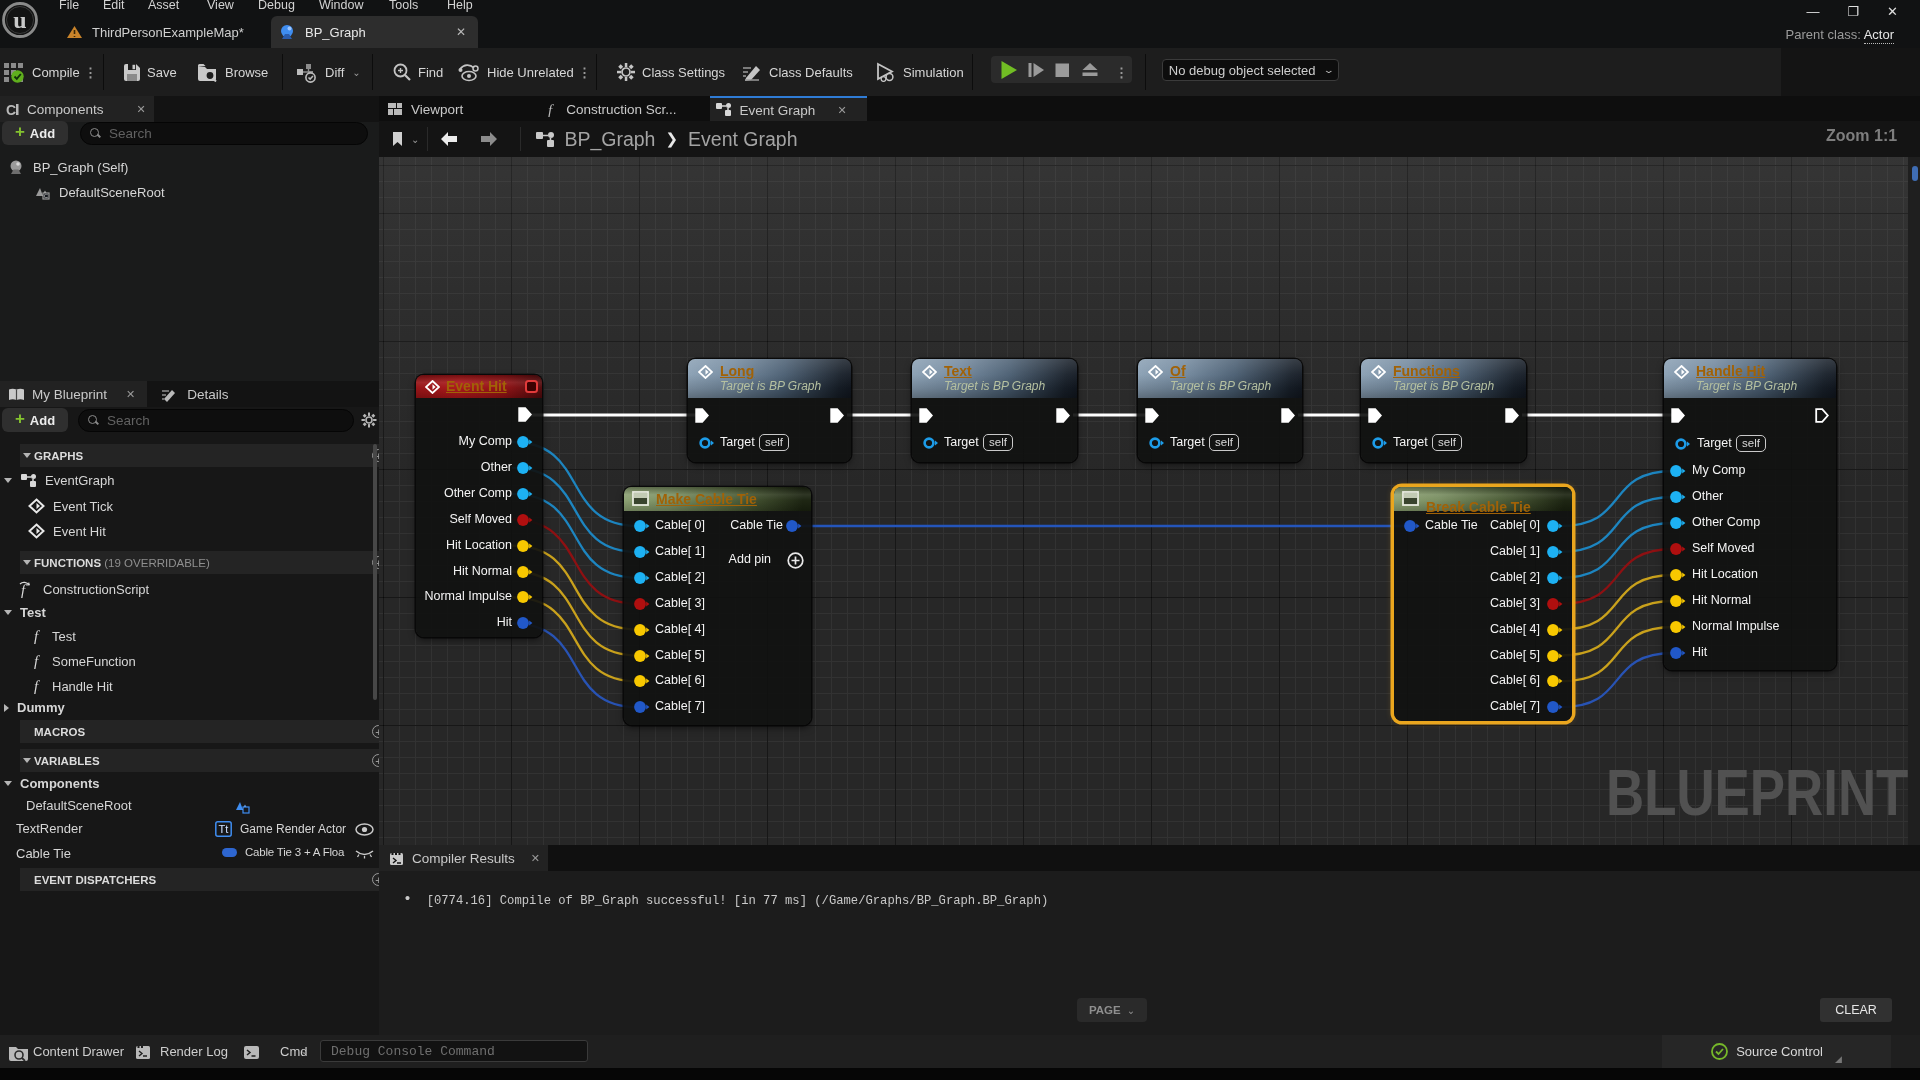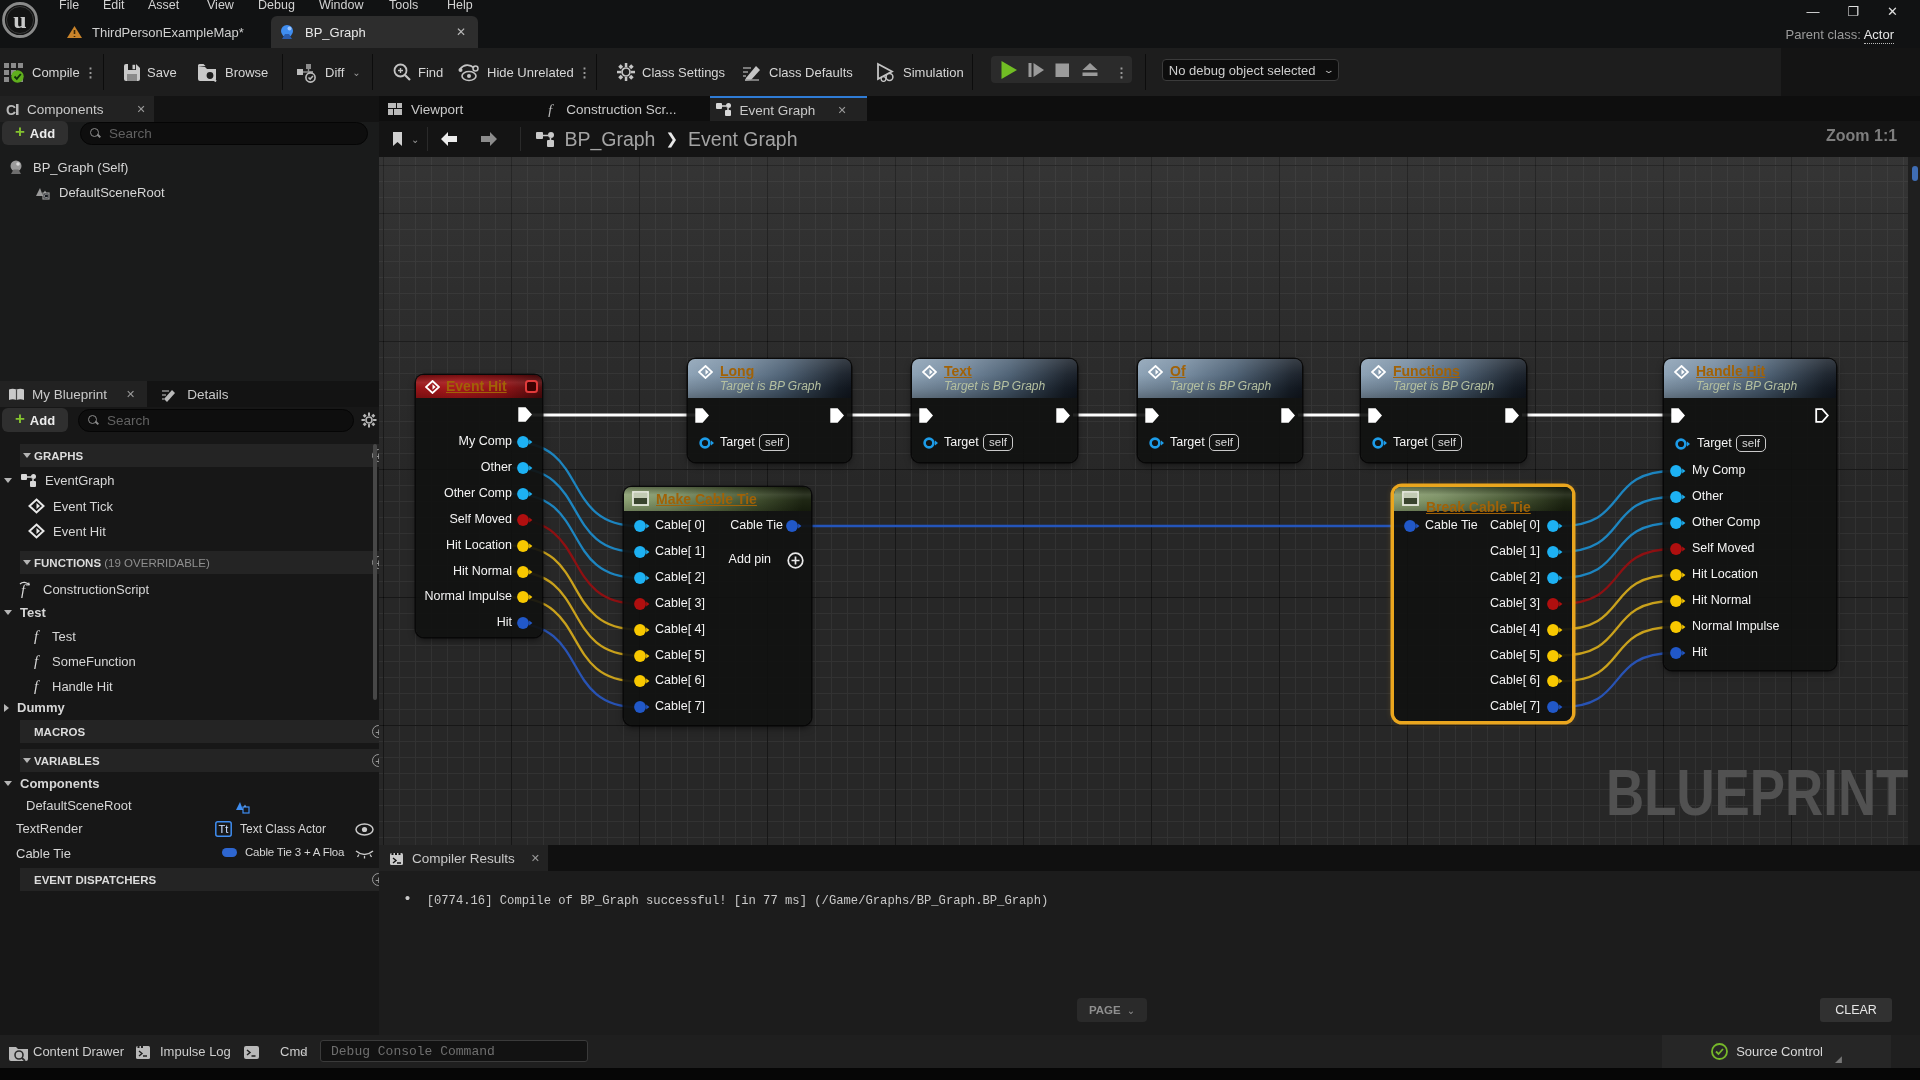--- a/index.html
+++ b/index.html
@@ -302,21 +302,21 @@
       <path d="M9 12 L12 6.5 L15 12 Z" fill="#7ab3f5"></path>
       <rect x="10" y="9" width="6" height="6" fill="#14171c" stroke="#3f8df0" stroke-width="1.2"></rect>
     </svg>
   </div>
 <div class="row" style="left:16px;top:821px">TextRender</div>
 <div class="row" style="left:215px;top:821px">
     <svg width="17" height="16">
       <rect x="0.8" y="0.8" width="15.4" height="14.4" rx="2" fill="none" stroke="#3f8df0" stroke-width="1.5"></rect>
       <text x="8.5" y="12" font-size="11" text-anchor="middle" fill="#cfe2ff">Tt</text>
     </svg>
-    <span style="margin-left:0px;font-size:12px">Text Class Actor</span>
+    <span style="margin-left:0px;font-size:12px">Game Render Actor</span>
   </div>
 <svg class="abs" style="left:355px;top:823px" width="19" height="13">
     <ellipse cx="9.5" cy="6.5" rx="8.5" ry="5.5" fill="none" stroke="#c9c9c9" stroke-width="1.5"></ellipse>
     <circle cx="9.5" cy="6.5" r="2.6" fill="#c9c9c9"></circle>
   </svg>
 <div class="row" style="left:16px;top:846px">Cable Tie</div>
 <div class="row" style="left:222px;top:846px">
     <svg width="15" height="9">
       <rect x="0" y="0" width="15" height="9" rx="4.5" fill="#2e66d0"></rect>
     </svg>
@@ -739,21 +739,21 @@
       <circle cx="11" cy="12" r="4" fill="none" stroke="#2a2a2a" stroke-width="1.6"></circle>
       <path d="M14 15 L17 18" stroke="#2a2a2a" stroke-width="1.8"></path>
     </svg>
   <span class="abs" style="left:33px;top:9px">Content Drawer</span>
   <svg class="abs" style="left:135px;top:9px" width="16" height="16">
       <rect x="1" y="2" width="14" height="13" rx="1.5" fill="#b9b9b9"></rect>
       <rect x="2.5" y="2" width="2" height="2" fill="#1f1f1f"></rect>
       <rect x="6" y="2" width="2" height="2" fill="#1f1f1f"></rect>
       <path d="M4 7 l3 2.5 -3 2.5 M8 12 h4" stroke="#1f1f1f" stroke-width="1.4" fill="none"></path>
     </svg>
-  <span class="abs" style="left:160px;top:9px">Impulse Log</span>
+  <span class="abs" style="left:160px;top:9px">Render Log</span>
   <svg class="abs" style="left:243px;top:10px" width="17" height="15">
       <rect x="1" y="1" width="15" height="13" rx="2" fill="#b9b9b9"></rect>
       <path d="M4 5 l3 2.5 -3 2.5 M8.5 11 h4" stroke="#1f1f1f" stroke-width="1.5" fill="none"></path>
     </svg>
   <span class="abs" style="left:280px;top:9px">Cmd</span>
     <span class="abs" style="left:300px;top:10px;color:#9a9a9a;font-size:10px">⌄</span>
   <div class="consolebox abs" style="left:320px;top:5px">Debug Console Command</div>
 </div>
 <div class="abs" id="srcctl"><svg width="17" height="17">
       <circle cx="8.5" cy="8.5" r="7.5" fill="none" stroke="#76b82a" stroke-width="1.8"></circle>

